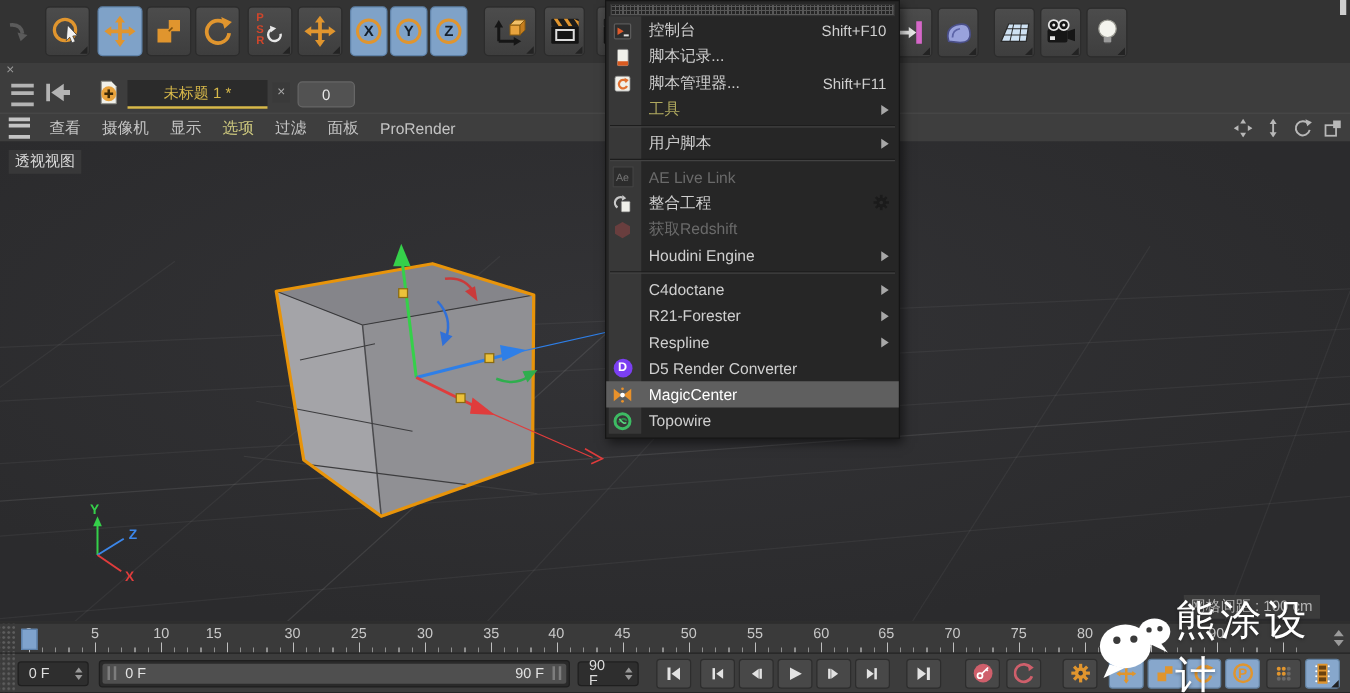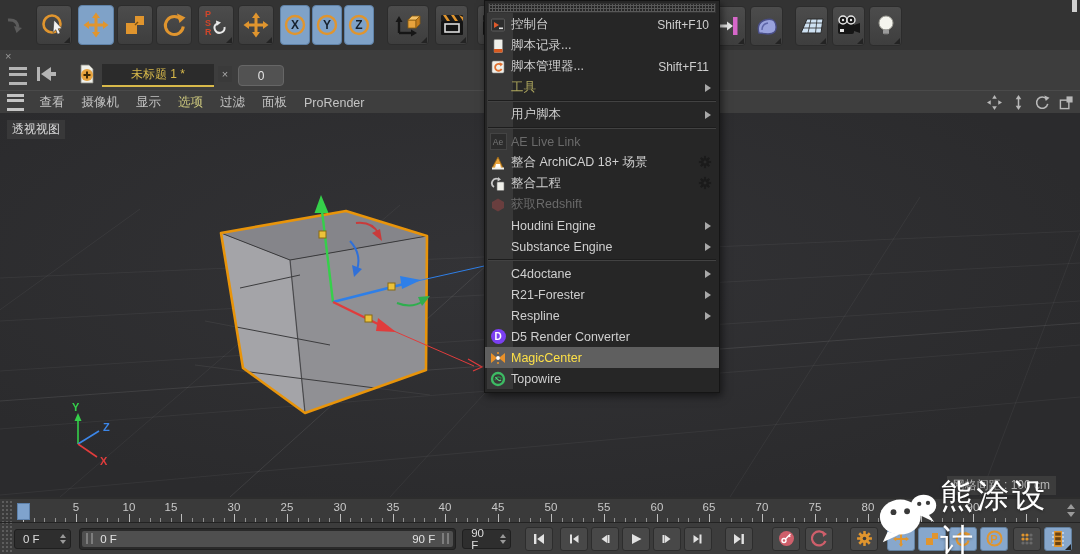--- a/index.html
+++ b/index.html
@@ -57,26 +57,26 @@
   
   .menu{position:absolute;left:484px;top:0;width:234px;background:#262626;border:1px solid #151515;
       box-shadow:2px 3px 8px rgba(0,0,0,.55);z-index:50;padding-bottom:3px;}
   .tear{height:8px;margin:2px 3px 1px 3px;background:
       repeating-linear-gradient(90deg,#585858 0 1px,transparent 1px 3px),
       repeating-linear-gradient(0deg,#585858 0 1px,transparent 1px 3px);
       background-size:100% 100%;border:1px solid #333;}
   .mstrip{position:absolute;left:2px;top:12px;bottom:3px;width:26px;background:#383838;}
   .mitem{position:relative;height:21px;display:flex;align-items:center;font-size:12.5px;color:#cfcfcf;}
   .mitem .mi{width:26px;display:flex;align-items:center;justify-content:center;flex:0 0 26px;}
-  .mitem .ml{margin-left:0;white-space:nowrap;}
+  .mitem .ml{margin-left:8px;white-space:nowrap;}
   .mitem .msc{margin-left:auto;margin-right:10px;font-size:12px;color:#cfcfcf;}
   .mitem.dis .ml{color:#6a6a6a;}
   .mitem.accent .ml{color:#b0a95f;}
   .mitem.hl{background:#5f5f5f;}
-  .mitem.hl .ml{color:#fde047;}
+  .mitem.hl .ml{color:#ffffff;}
   .arr{position:absolute;right:8px;top:7px;width:0;height:0;border-style:solid;border-width:4px 0 4px 6px;
       border-color:transparent transparent transparent #a8a8a8;}
   .mgear{position:absolute;right:7px;top:3px;}
   .msep{height:6px;margin:0;position:relative;}
   .msep::after{content:"";position:absolute;left:3px;right:3px;top:2px;border-top:1px solid #1d1d1d;border-bottom:1px solid #424242;}
 
   
   .timeline{top:497px;height:25px;background:#3a3a3a;border-top:2px solid #2d2d2d;}
   .tgrip{position:absolute;left:0;top:0;width:12px;height:100%;
       background-image:radial-gradient(#5d5d5d 1px,transparent 1.2px);background-size:4px 4px;background-position:1px 1px;}
@@ -475,40 +475,20 @@
 
     <div class="mitem dis">
       <span class="mi">
           <span style="width:15px;height:15px;background:#2c2c2c;border:1px solid #444;color:#777;font-size:8.5px;display:flex;align-items:center;justify-content:center;">Ae</span>
         </span>
       <span class="ml">AE Live Link</span>
     </div>
     <div class="mitem">
       <span class="mi">
           <svg width="16" height="16" viewBox="0 0 16 16">
-        <polygon points="2,13 8,2 13,13" fill="#e8a33d" stroke="#9a6510" stroke-width="0.8"></polygon>
-        <polygon points="6,9 10,9 11,13 5,13" fill="#fff"></polygon>
-        <rect x="2" y="12.5" width="12" height="2" fill="#f0f0ea"></rect>
-      </svg>
-        </span>
-      <span class="ml">整合 ArchiCAD 18+ 场景</span>
-      <span class="mgear"><svg width="14" height="14" viewBox="0 0 16 16">
-        <g fill="#1b1b1b">
-              <rect x="6.8" y="1" width="2.4" height="14"></rect>
-              <rect x="6.8" y="1" width="2.4" height="14" transform="rotate(45 8 8)"></rect>
-              <rect x="6.8" y="1" width="2.4" height="14" transform="rotate(90 8 8)"></rect>
-              <rect x="6.8" y="1" width="2.4" height="14" transform="rotate(135 8 8)"></rect>
-              <circle cx="8" cy="8" r="4.4"></circle>
-            </g>
-        <circle cx="8" cy="8" r="1.7" fill="#2a2a2a"></circle>
-      </svg></span>
-    </div>
-    <div class="mitem">
-      <span class="mi">
-          <svg width="16" height="16" viewBox="0 0 16 16">
         <path d="M4 11 A4.5 4.5 0 0 1 8 3" stroke="#c8c8c8" stroke-width="1.8" fill="none"></path>
         <polygon points="8,1 11,3.5 7.5,5.5" fill="#c8c8c8"></polygon>
         <rect x="7" y="6" width="7" height="8.5" rx="0.8" fill="#f0f0ea" stroke="#777" stroke-width="0.6"></rect>
       </svg>
         </span>
       <span class="ml">整合工程</span>
       <span class="mgear"><svg width="14" height="14" viewBox="0 0 16 16">
         <g fill="#1b1b1b">
               <rect x="6.8" y="1" width="2.4" height="14"></rect>
               <rect x="6.8" y="1" width="2.4" height="14" transform="rotate(45 8 8)"></rect>
@@ -523,25 +503,20 @@
       <span class="mi">
           <svg width="16" height="16" viewBox="0 0 16 16">
         <polygon points="8,1.5 14,5 14,11 8,14.5 2,11 2,5" fill="#7a4040" opacity="0.75"></polygon>
       </svg>
         </span>
       <span class="ml">获取Redshift</span>
     </div>
     <div class="mitem">
       <span class="mi"></span>
       <span class="ml">Houdini Engine</span>
-      <span class="arr"></span>
-    </div>
-    <div class="mitem">
-      <span class="mi"></span>
-      <span class="ml">Substance Engine</span>
       <span class="arr"></span>
     </div>
 
     <div class="msep"></div>
 
     <div class="mitem">
       <span class="mi"></span>
       <span class="ml">C4doctane</span>
       <span class="arr"></span>
     </div>

